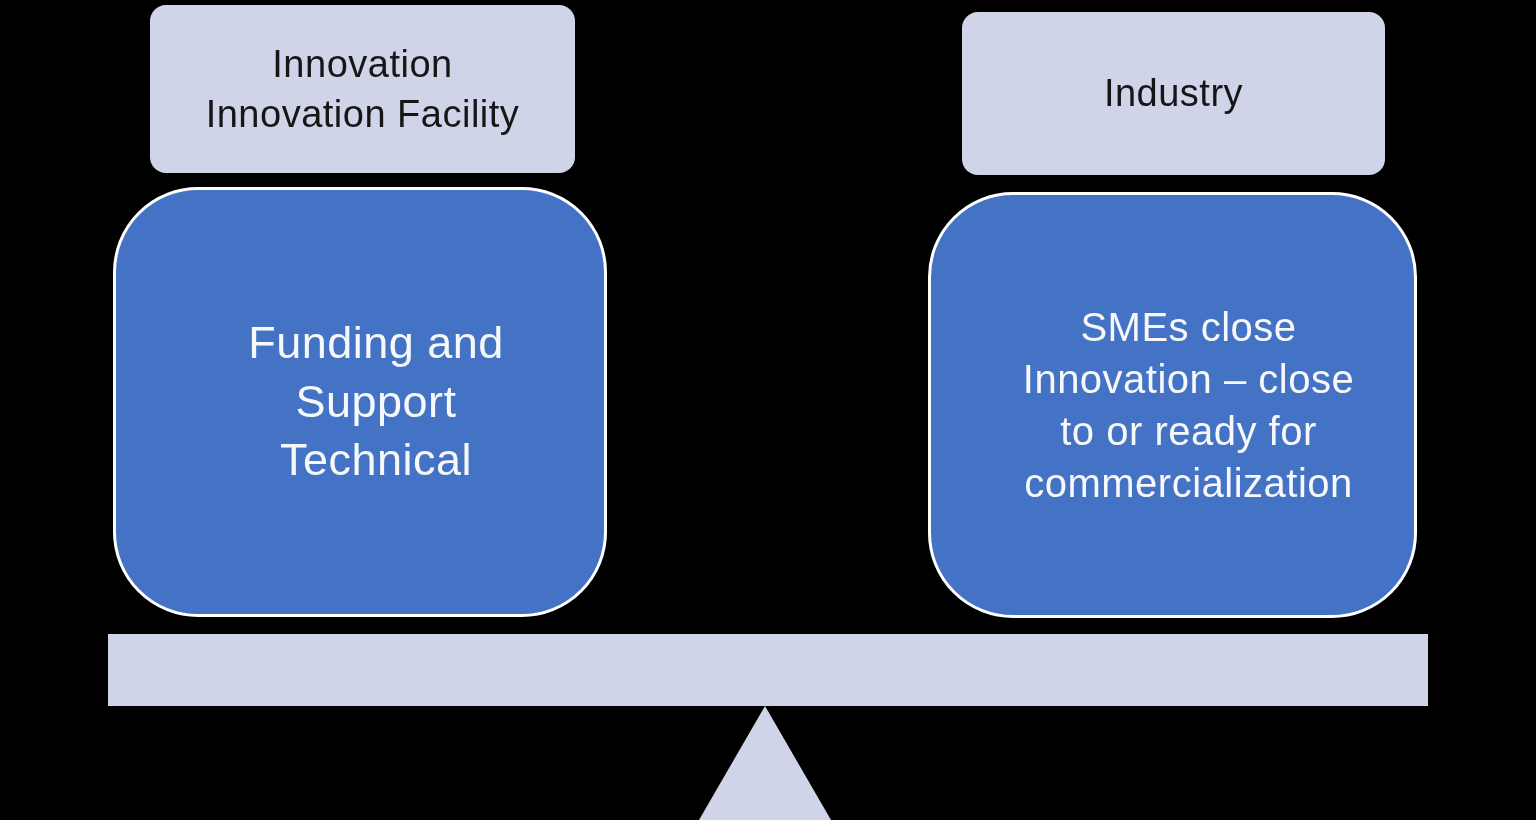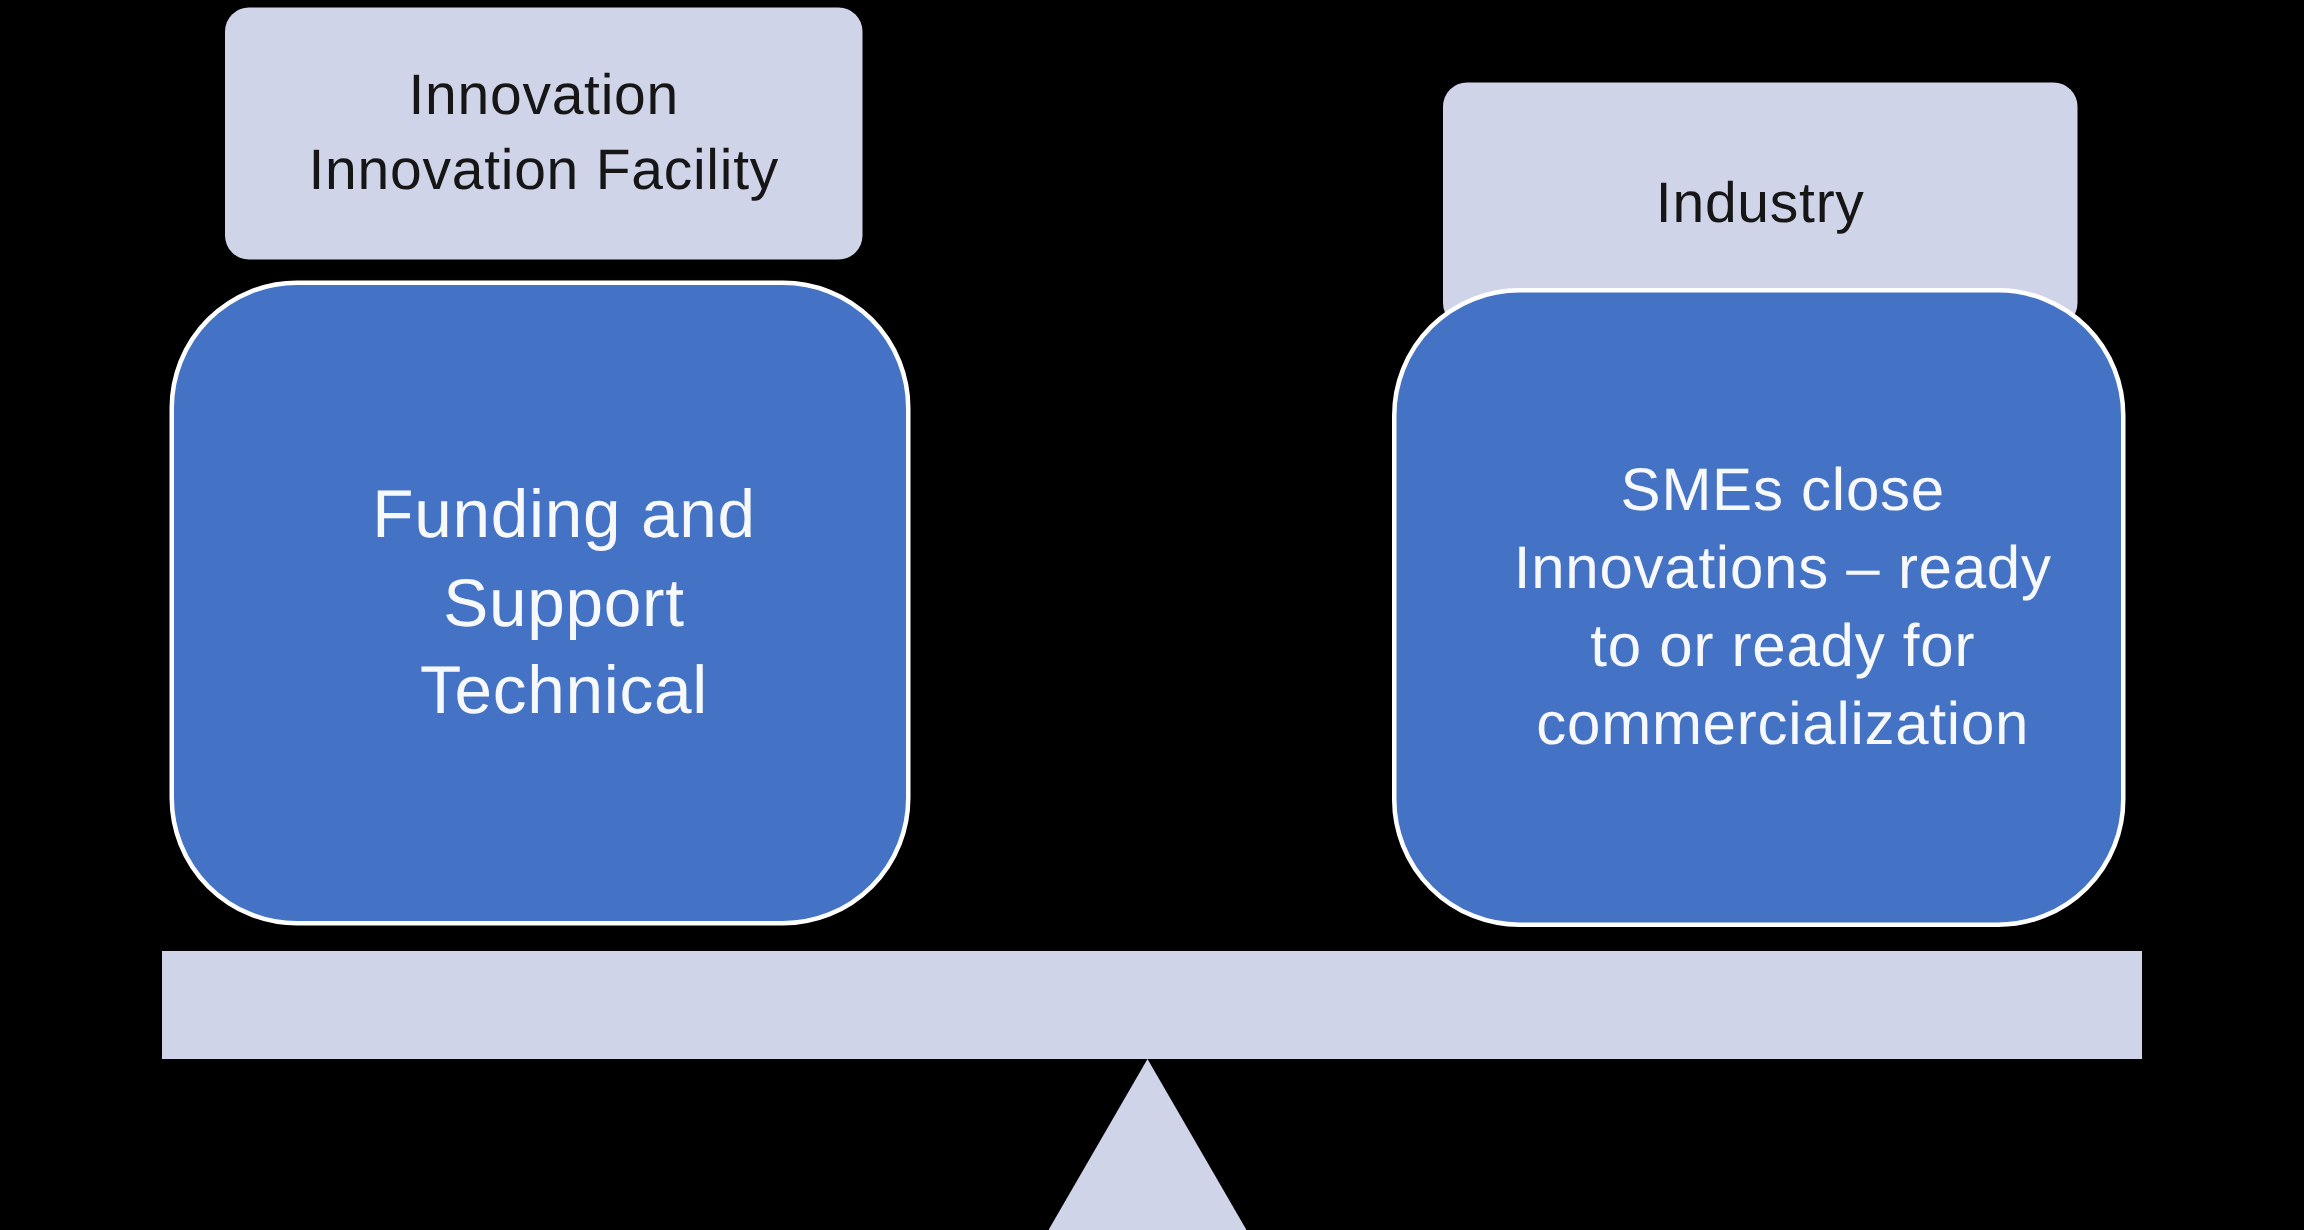--- a/index.html
+++ b/index.html
@@ -31,21 +31,21 @@
     line-height: 1.32;
     font-weight: 300;
     letter-spacing: 0.5px;
   }
   .label-box.left-label {
     left: 150px; top: 5px;
     width: 425px; height: 168px;
   }
   .label-box.right-label {
     left: 962px; top: 12px;
-    width: 423px; height: 163px; margin-top: 43px;
+    width: 423px; height: 163px;
   }
   .pan-box {
     position: absolute;
     background: var(--blue, #4472C4);
     border: 3px solid var(--box-border, #FFFFFF);
     border-radius: 85px;
     box-sizing: border-box;
     display: flex;
     flex-direction: column;
     justify-content: center;
@@ -98,21 +98,21 @@
     <div class="line">Support</div>
     <div class="line">Technical</div>
   </div>
 
   <div class="label-box right-label">
     <div class="line">Industry</div>
   </div>
 
   <div class="pan-box right-pan">
     <div class="line">SMEs close</div>
-    <div class="line">Innovations – ready</div>
+    <div class="line">Innovation – close</div>
     <div class="line">to or ready for</div>
     <div class="line">commercialization</div>
   </div>
 
   <div class="beam"></div>
   <div class="fulcrum"></div>
 
 </div>
 
 </body></html>

